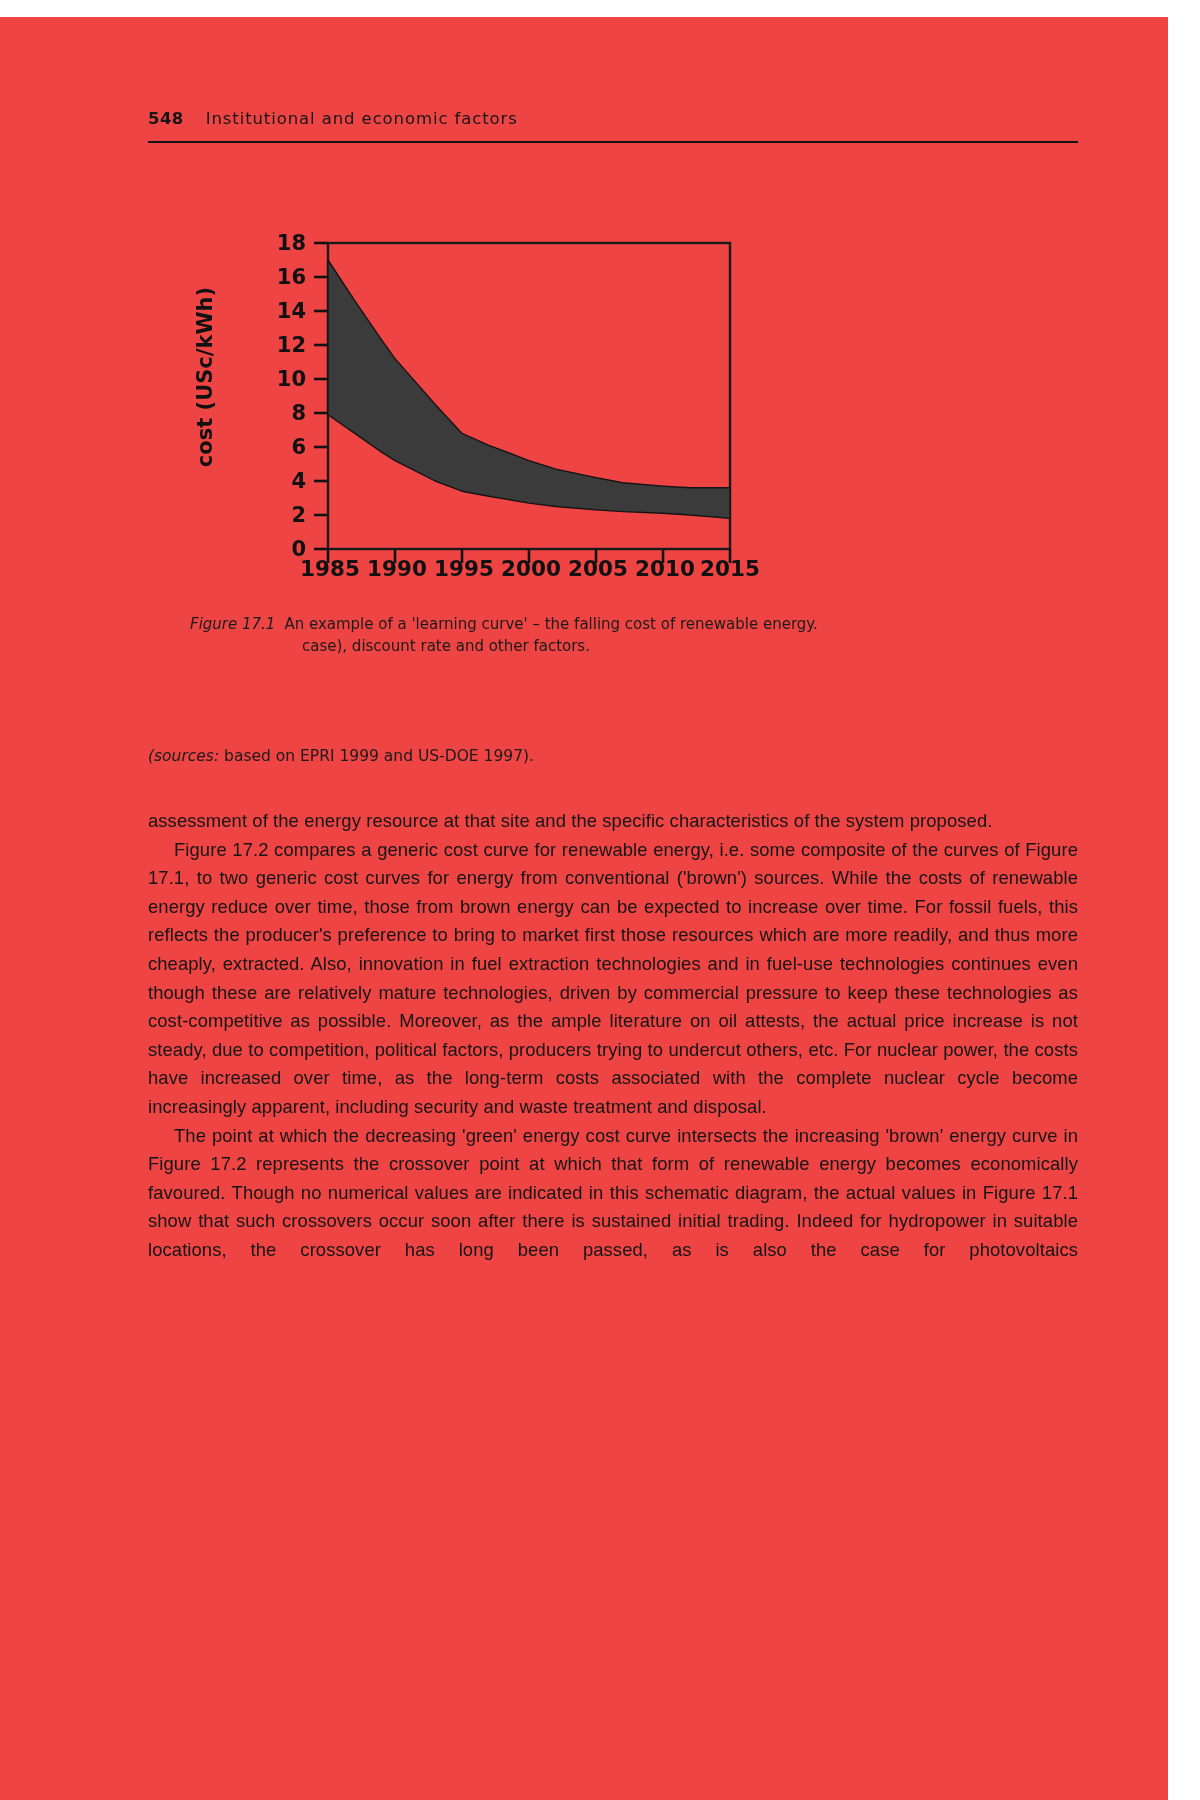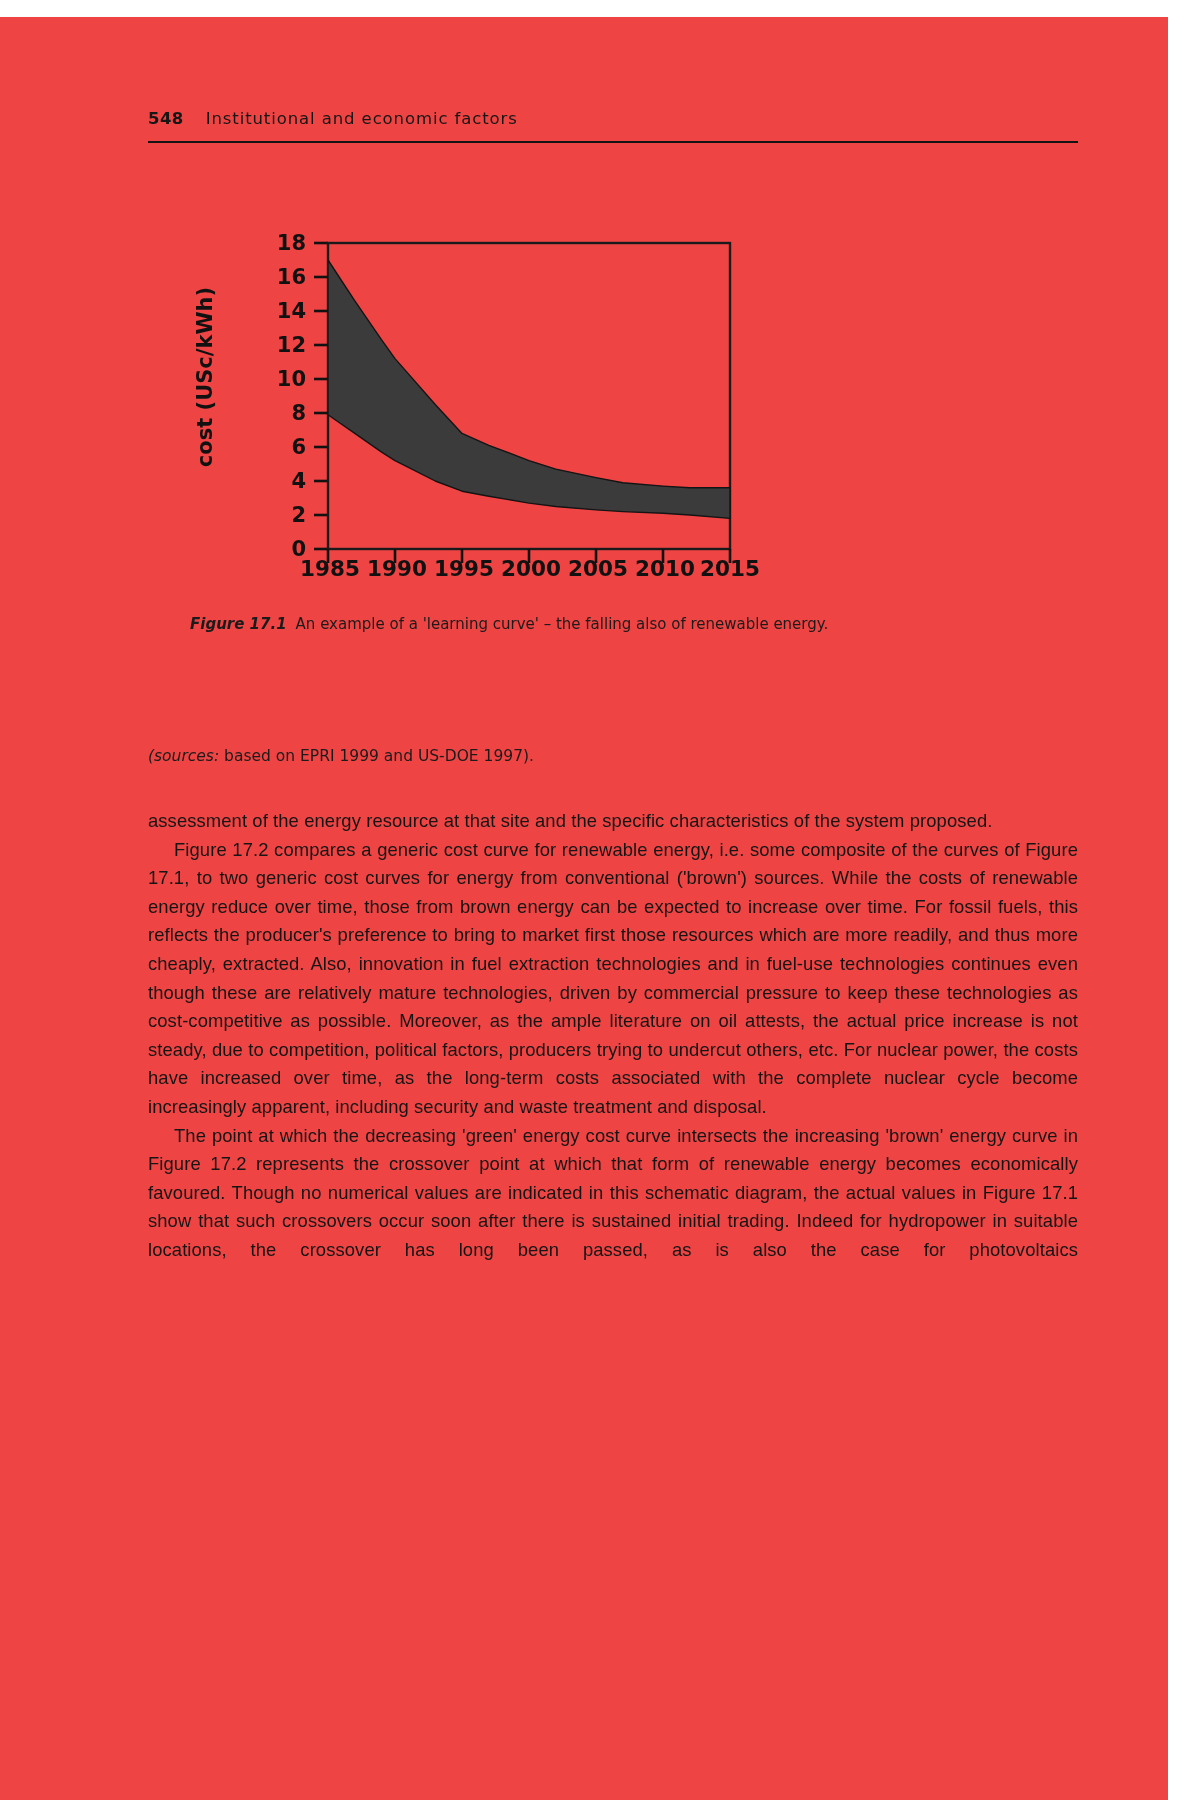--- a/index.html
+++ b/index.html
@@ -88,21 +88,21 @@
     color: #1b1b1b;
   }
   .caption .cap-line {
     display: block;
     text-align: justify;
     text-align-last: left;
     white-space: nowrap;
   }
   .caption .cap-label {
     font-style: italic;
-    font-weight: 700;
+    font-weight: 400;
     margin-right: 9px;
   }
   .cap-indent {
     padding-left: 112px;
   }
   .cap-just {
     display: block;
     width: 648px;
     margin-left: 112px;
     text-align: justify;
@@ -212,21 +212,22 @@
           <text x="343" y="399">2000</text>
           <text x="410" y="399">2005</text>
           <text x="477" y="399">2010</text>
           <text x="542" y="399">2015</text>
         </g>
       </svg>
     </div>
   </div>
 
   <div class="caption">
-    <span class="cap-line"><span class="cap-label">Figure 17.1</span><span>An example of a 'learning curve' – the falling also of renewable energy.</span></span>
+    <span class="cap-line"><span class="cap-label">Figure 17.1</span><span>An example of a 'learning curve' – the falling cost of renewable energy.</span></span>
+    <span class="cap-line cap-indent">case), discount rate and other factors.</span>
   </div>
 
   <div class="sources">
     <span class="src-italic">(sources:</span><span> based on EPRI 1999 and US-DOE 1997).</span>
   </div>
 
   <div class="body">
     <p>assessment of the energy resource at that site and the specific characteristics of the system proposed.</p>
     <p class="indent">Figure 17.2 compares a generic cost curve for renewable energy, i.e. some composite of the curves of Figure 17.1, to two generic cost curves for energy from conventional ('brown') sources. While the costs of renewable energy reduce over time, those from brown energy can be expected to increase over time. For fossil fuels, this reflects the producer's preference to bring to market first those resources which are more readily, and thus more cheaply, extracted. Also, innovation in fuel extraction technologies and in fuel-use technologies continues even though these are relatively mature technologies, driven by commercial pressure to keep these technologies as cost-competitive as possible. Moreover, as the ample literature on oil attests, the actual price increase is not steady, due to competition, political factors, producers trying to undercut others, etc. For nuclear power, the costs have increased over time, as the long-term costs associated with the complete nuclear cycle become increasingly apparent, including security and waste treatment and disposal.</p>
     <p class="indent last-full">The point at which the decreasing 'green' energy cost curve intersects the increasing 'brown' energy curve in Figure 17.2 represents the crossover point at which that form of renewable energy becomes economically favoured. Though no numerical values are indicated in this schematic diagram, the actual values in Figure 17.1 show that such crossovers occur soon after there is sustained initial trading. Indeed for hydropower in suitable locations, the crossover has long been passed, as is also the case for photovoltaics</p>

